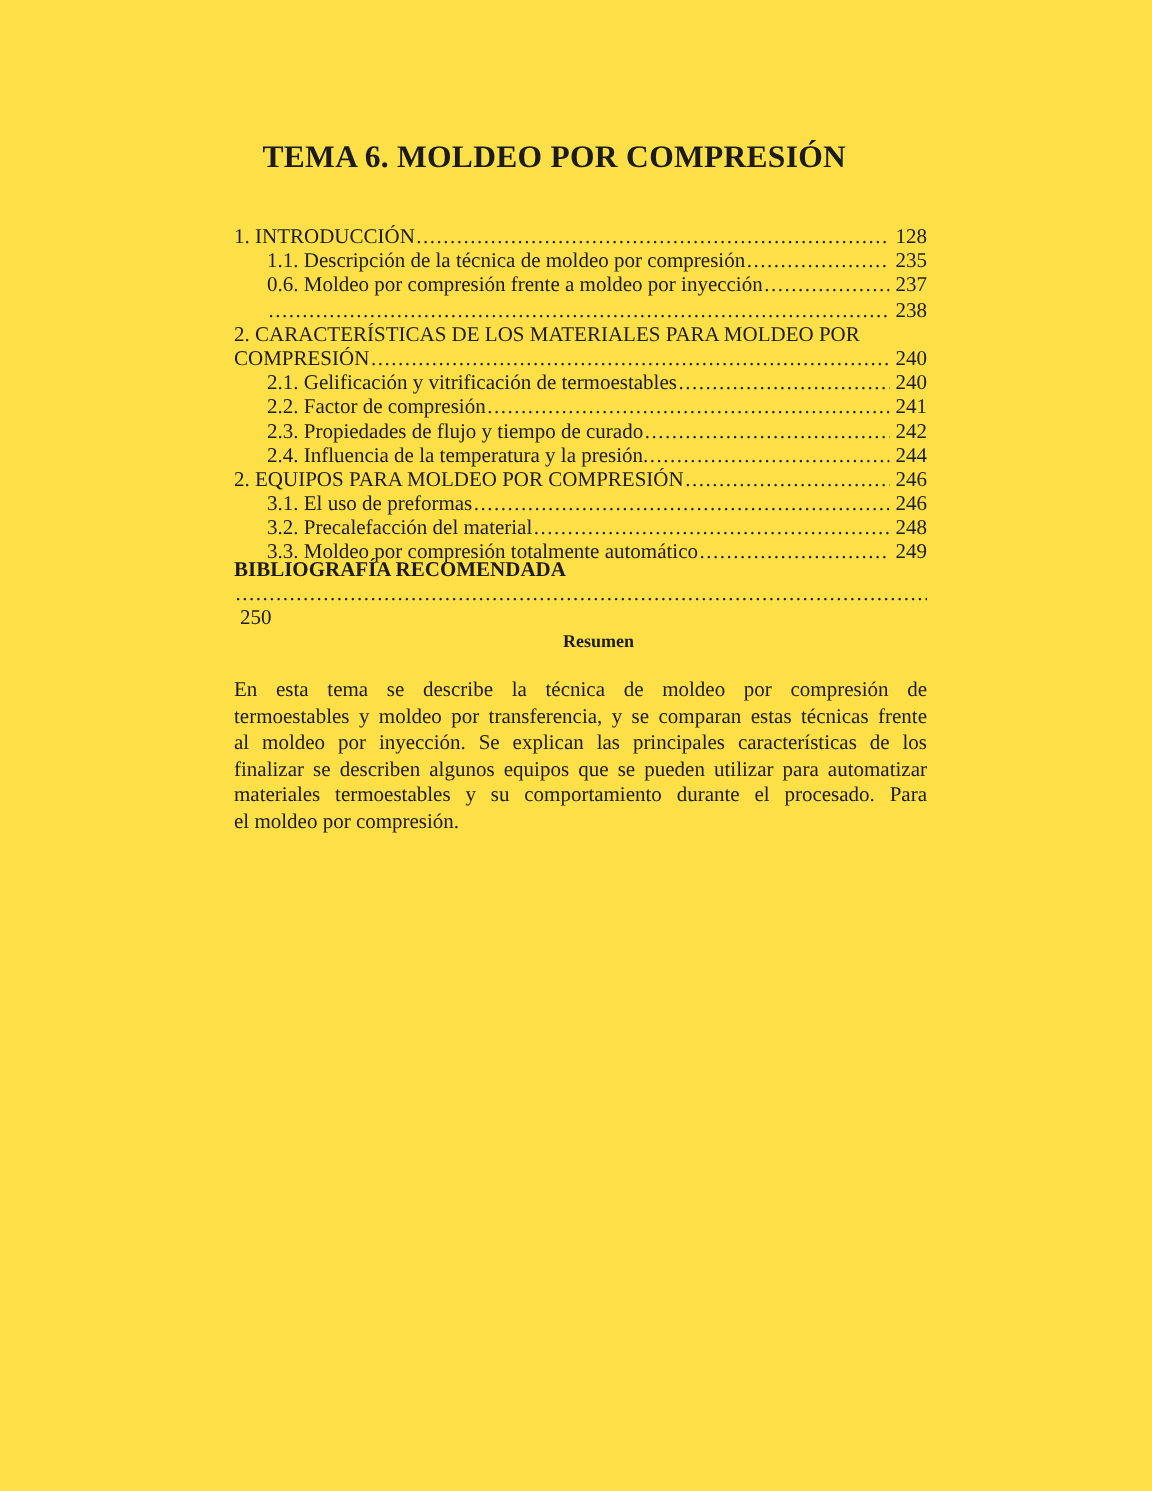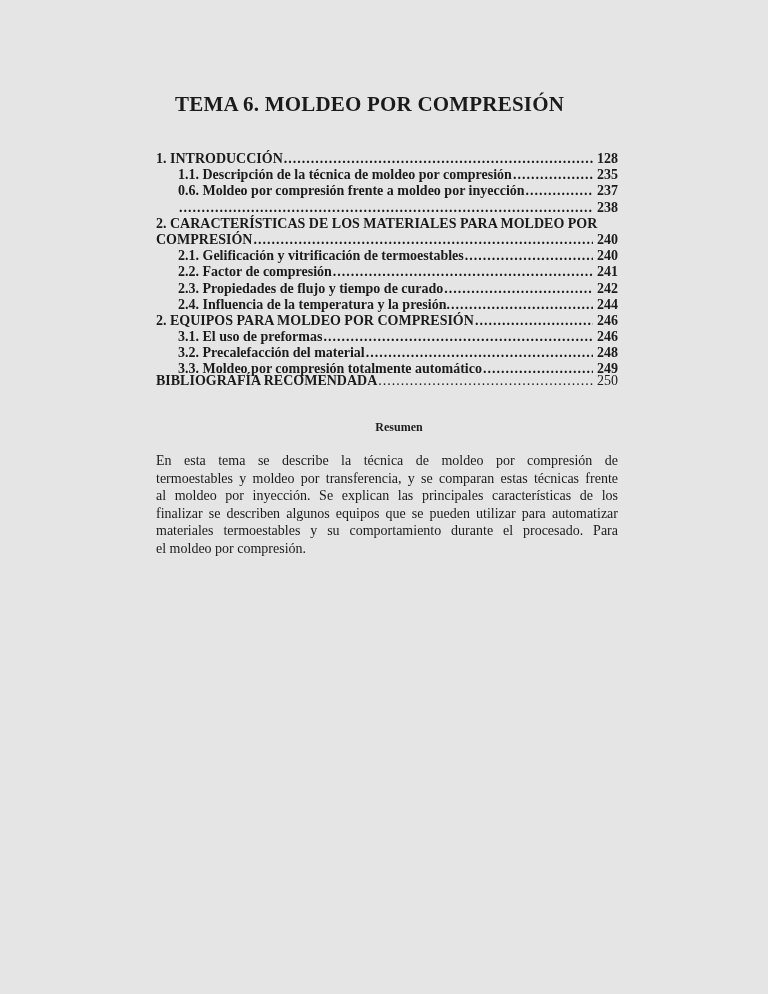--- a/index.html
+++ b/index.html
@@ -6,42 +6,41 @@
   html, body { background: #ffffff; }
   body {
     width: 768px; height: 994px;
     font-family: "Liberation Serif", "DejaVu Serif", serif;
     color: #1b1b1b;
     -webkit-font-smoothing: antialiased;
   }
   .page {
     position: relative;
     width: 768px; height: 994px;
-    background: #e5e5e5;
+    background: #fde047;
     overflow: hidden;
   }
   .title {
     position: absolute;
     left: 175px; top: 92px;
     font-size: 21px;
     font-weight: bold;
     letter-spacing: 0.2px;
     white-space: nowrap;
   }
   .toc {
     position: absolute;
     left: 156px; right: 150px; top: 151px;
     font-size: 14px;
   }
   .toc-row {
     display: flex;
     align-items: flex-start;
     line-height: 16.2px;
     height: 16.2px;
-    font-weight: bold;
   }
   .toc-row.ind { padding-left: 22px; }
   .toc-label { white-space: nowrap; }
   .toc-label.bold { font-weight: bold; }
   .toc-dots {
     flex: 1 1 auto;
     overflow: hidden;
     align-self: stretch;
     padding-left: 1px;
     min-width: 8px;
@@ -55,20 +54,21 @@
     white-space: nowrap;
     padding-left: 4px;
   }
   .bib-row {
     position: absolute;
     left: 156px; right: 150px; top: 373px;
     display: flex;
     align-items: baseline;
     line-height: 16.2px;
     font-size: 14px;
+    flex-direction: column;
   }
   .resumen {
     position: absolute;
     left: 156px; right: 150px; top: 420px;
     text-align: center;
     font-weight: bold;
     font-size: 12px;
     transform: translateX(12px);
   }
   .abstract {

